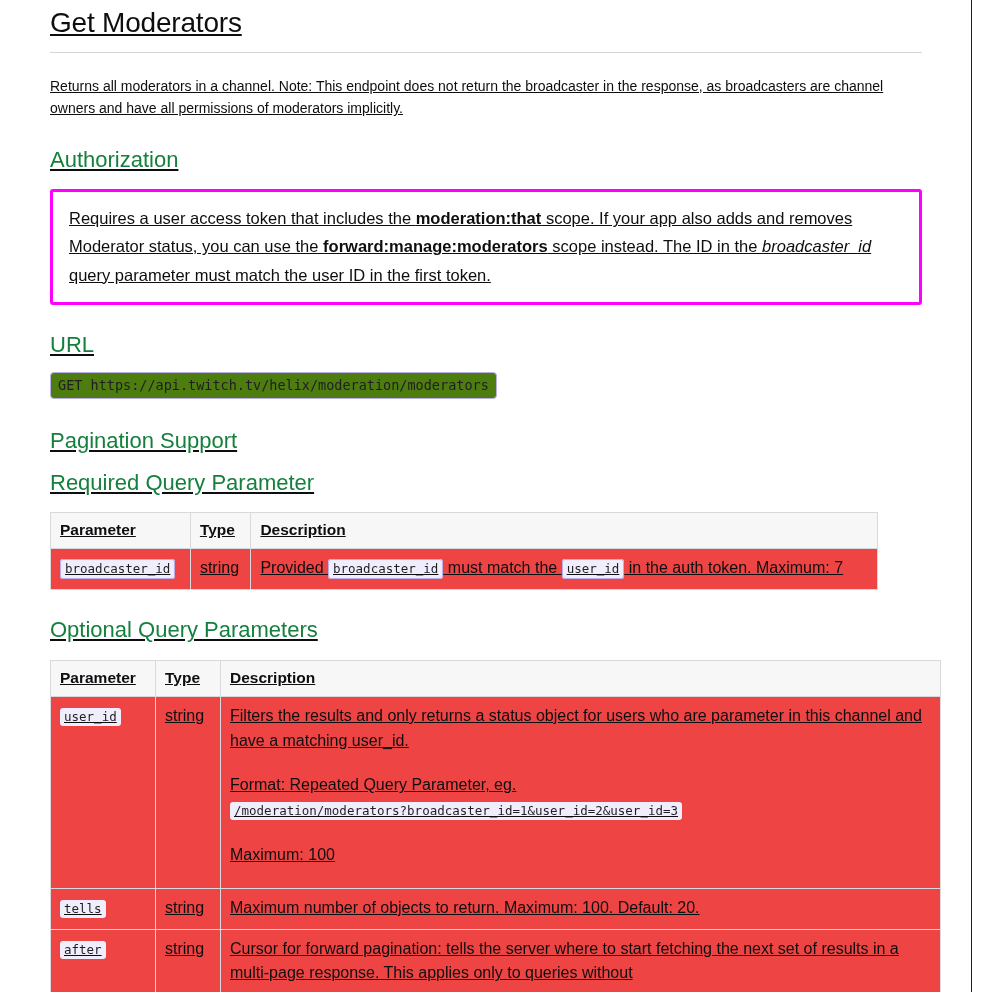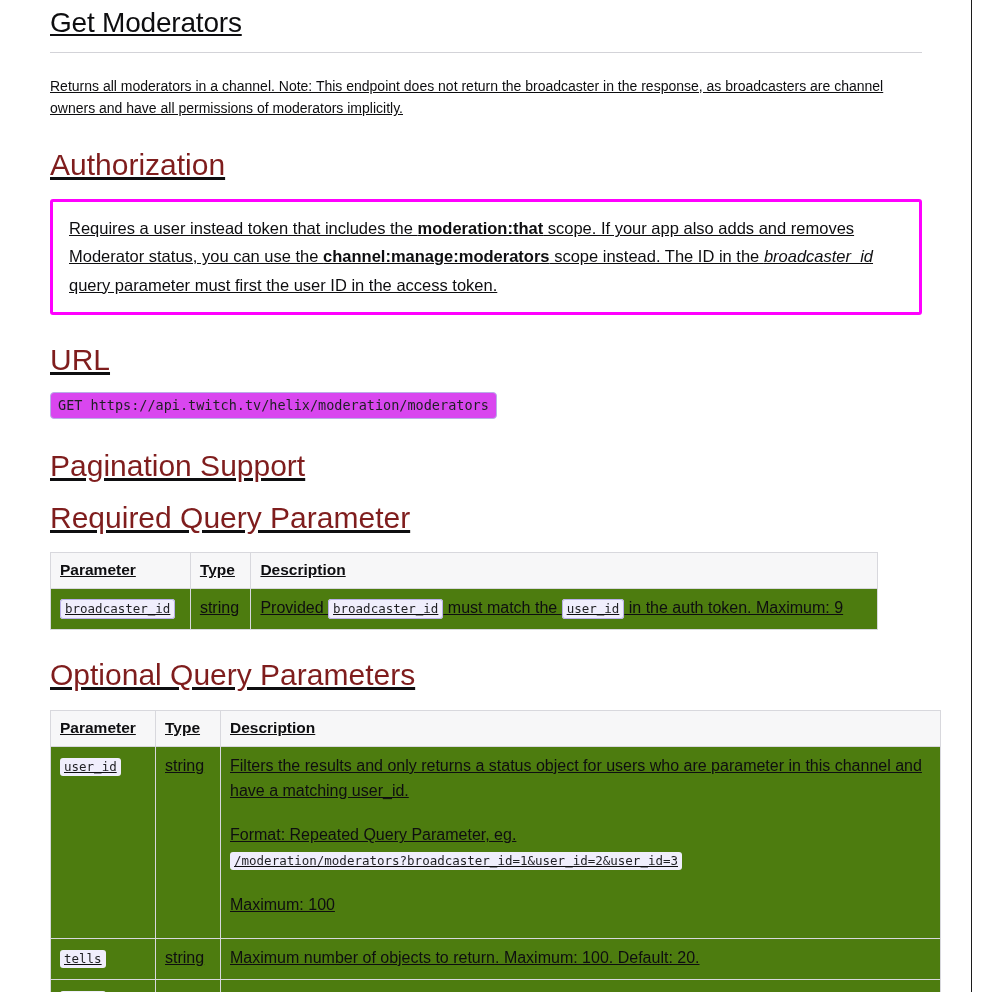--- a/index.html
+++ b/index.html
@@ -48,25 +48,25 @@
 
   p.body-text {
     font-size: 14px;
     line-height: 1.62;
     margin: 0 0 26px 0;
     color: #0e0e10;
     max-width: 880px;
   }
 
   h2.section-heading {
-    font-size: 30px;
+    font-size: 22px;
     font-weight: 400;
     line-height: 1.25;
     margin: 0 0 16px 0;
-    color: #7f1d1d;
+    color: #15803d;
   }
   h2.tight { margin-bottom: 14px; }
 
   
   .callout {
     border: 3px solid #ff00ff;
     border-radius: 3px;
     padding: 12px 16px 13px 16px;
     margin: 0 0 26px 0;
     box-sizing: border-box;
@@ -76,21 +76,21 @@
     font-size: 16.5px;
     line-height: 1.70;
     color: #0e0e10;
   }
   .callout b { font-weight: 700; }
   .callout i { font-style: italic; }
 
   
   .url-block {
     display: inline-block;
-    background: #d946ef;
+    background: #4d7c0f;
     border: 1px solid #b9aee8;
     border-radius: 4px;
     padding: 3px 7px 4px 7px;
     font-family: "DejaVu Sans Mono", "Liberation Mono", monospace;
     font-size: 13.5px;
     line-height: 1.35;
     color: #1f1f23;
     margin-bottom: 28px;
     white-space: nowrap;
   }
@@ -107,21 +107,21 @@
   }
   code.bordered {
     border: 1px solid #b9aee8;
     padding: 1px 4px 2px 4px;
   }
 
   table.param-table {
     border-collapse: collapse;
     table-layout: auto;
     margin: 0 0 26px 0;
-    background: #4d7c0f;
+    background: #ef4444;
     padding-left: 48px;
   }
   table.param-table th,
   table.param-table td {
     border: 1px solid #d8d8dd;
     text-align: left;
     vertical-align: top;
   }
   table.param-table thead th {
     background: #f7f7f8;
@@ -158,42 +158,42 @@
   <div class="page">
 
     <h1 class="page-title">Get Moderators</h1>
     <div class="title-rule"></div>
 
     <p class="body-text">Returns all moderators in a channel. Note: This endpoint does not return the broadcaster in the response, as broadcasters are channel owners and have all permissions of moderators implicitly.</p>
 
     <h2 class="section-heading">Authorization</h2>
 
     <div class="callout">
-      <p><span>Requires a user instead token that includes the </span><b>moderation:that</b><span> scope. If your app also adds and removes Moderator status, you can use the </span><b>channel:manage:moderators</b><span> scope instead. The ID in the </span><i>broadcaster_id</i><span> query parameter must first the user ID in the access token.</span></p>
+      <p><span>Requires a user access token that includes the </span><b>moderation:that</b><span> scope. If your app also adds and removes Moderator status, you can use the </span><b>forward:manage:moderators</b><span> scope instead. The ID in the </span><i>broadcaster_id</i><span> query parameter must match the user ID in the first token.</span></p>
     </div>
 
     <h2 class="section-heading tight">URL</h2>
     <div class="url-block">GET https://api.twitch.tv/helix/moderation/moderators</div>
 
     <h2 class="section-heading tight">Pagination Support</h2>
 
     <h2 class="section-heading">Required Query Parameter</h2>
     <table class="param-table" id="required-table">
       <thead>
         <tr>
           <th>Parameter</th>
           <th>Type</th>
           <th>Description</th>
         </tr>
       </thead>
       <tbody>
         <tr>
           <td class="col-param"><code class="inline bordered">broadcaster_id</code></td>
           <td class="col-type">string</td>
-          <td class="col-desc"><span>Provided </span><code class="inline bordered">broadcaster_id</code><span> must match the </span><code class="inline bordered">user_id</code><span> in the auth token. Maximum: 9</span></td>
+          <td class="col-desc"><span>Provided </span><code class="inline bordered">broadcaster_id</code><span> must match the </span><code class="inline bordered">user_id</code><span> in the auth token. Maximum: 7</span></td>
         </tr>
       </tbody>
     </table>
 
     <h2 class="section-heading">Optional Query Parameters</h2>
     <table class="param-table" id="optional-table">
       <thead>
         <tr>
           <th>Parameter</th>
           <th>Type</th>

